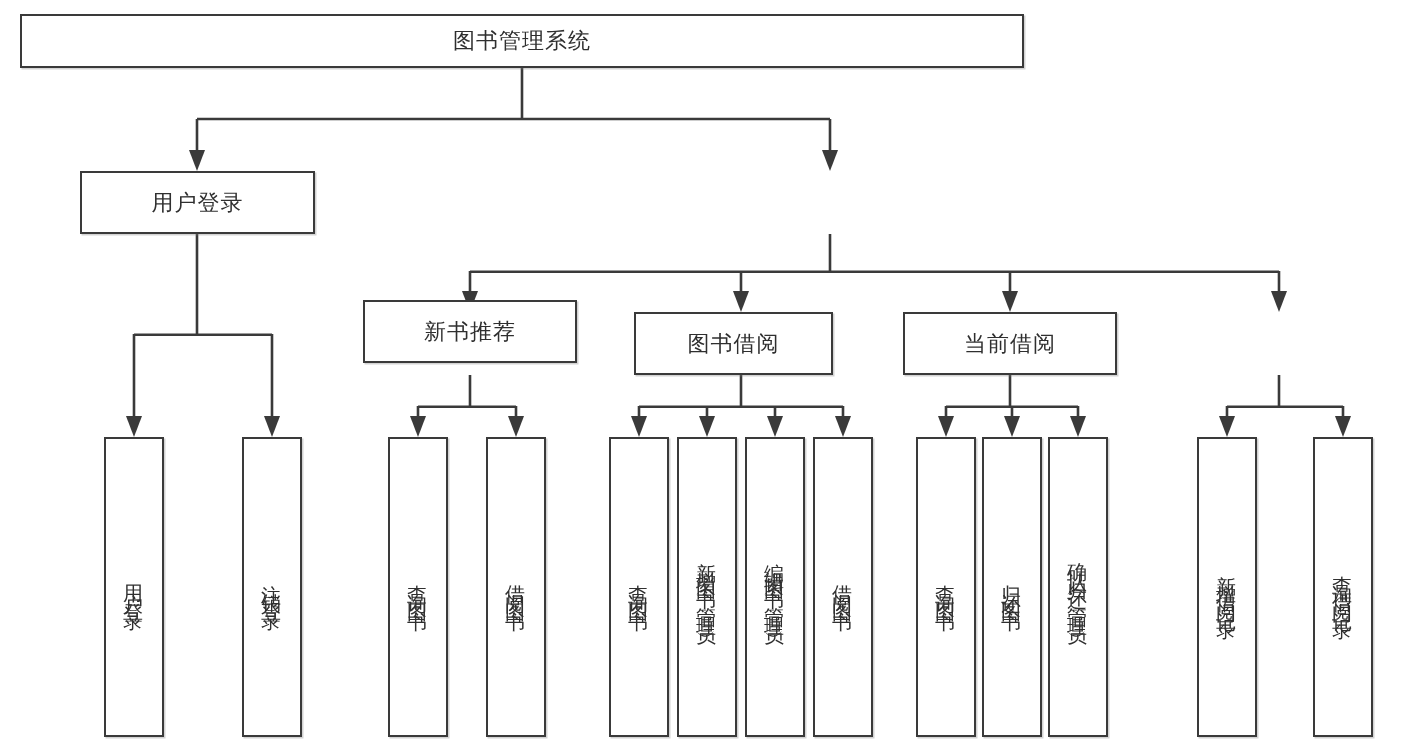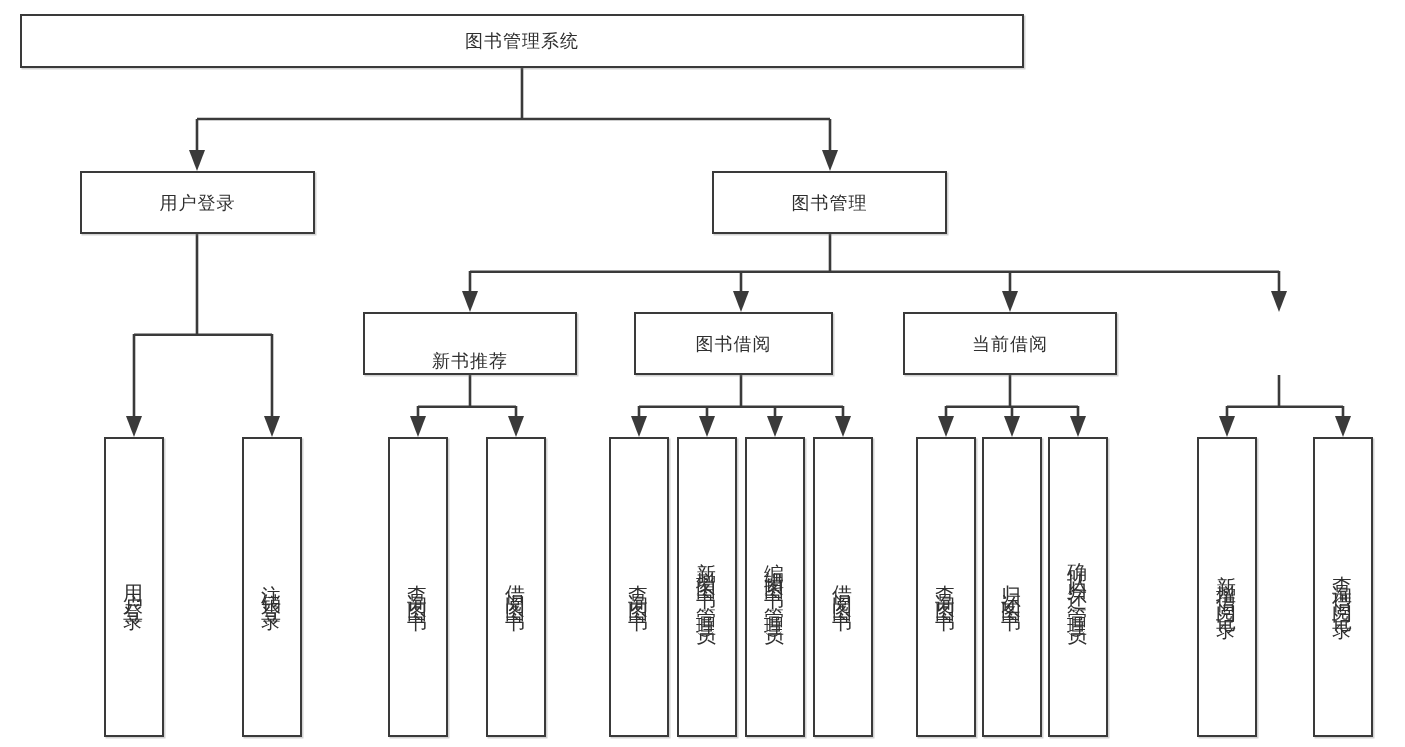--- a/index.html
+++ b/index.html
@@ -33,21 +33,21 @@
     position: absolute;
     box-sizing: border-box;
     border: 2.5px solid var(--line, #3a3a3a);
     background: #ffffff;
     display: flex;
     align-items: center;
     justify-content: center;
     box-shadow: 1.5px 1.5px 0 rgba(130,130,130,0.35);
   }
   .hlabel {
-    font-size: 18px;
+    font-size: 22px;
     letter-spacing: 1px;
     color: var(--text, #2f2f2f);
     white-space: nowrap;
   }
   .vlabel {
     writing-mode: vertical-rl;
     text-orientation: mixed;
     font-size: 20px;
     letter-spacing: 9px;
     color: var(--text, #2f2f2f);
@@ -112,25 +112,22 @@
     <polygon points="1335,416 1351,416 1343,437"></polygon>
   </svg>
 
   <div class="box" style="left:20px; top:14px; width:1004px; height:54px;">
     <span class="hlabel">图书管理系统</span>
   </div>
 
   <div class="box" style="left:80px; top:171px; width:235px; height:63px;">
     <span class="hlabel">用户登录</span>
   </div>
-  <div class="box" style="left:712px; top:171px; width:235px; height:63px;">
-    <span class="hlabel">图书管理</span>
-  </div>
 
-  <div class="box" style="left:363px; top:312px; width:214px; height:63px;align-items:flex-end;">
+  <div class="box" style="left:363px; top:300px; width:214px; height:63px;">
     <span class="hlabel">新书推荐</span>
   </div>
   <div class="box" style="left:634px; top:312px; width:199px; height:63px;">
     <span class="hlabel">图书借阅</span>
   </div>
   <div class="box" style="left:903px; top:312px; width:214px; height:63px;">
     <span class="hlabel">当前借阅</span>
   </div>
 
   <div class="box" style="left:104px; top:437px; width:60px; height:300px;">

